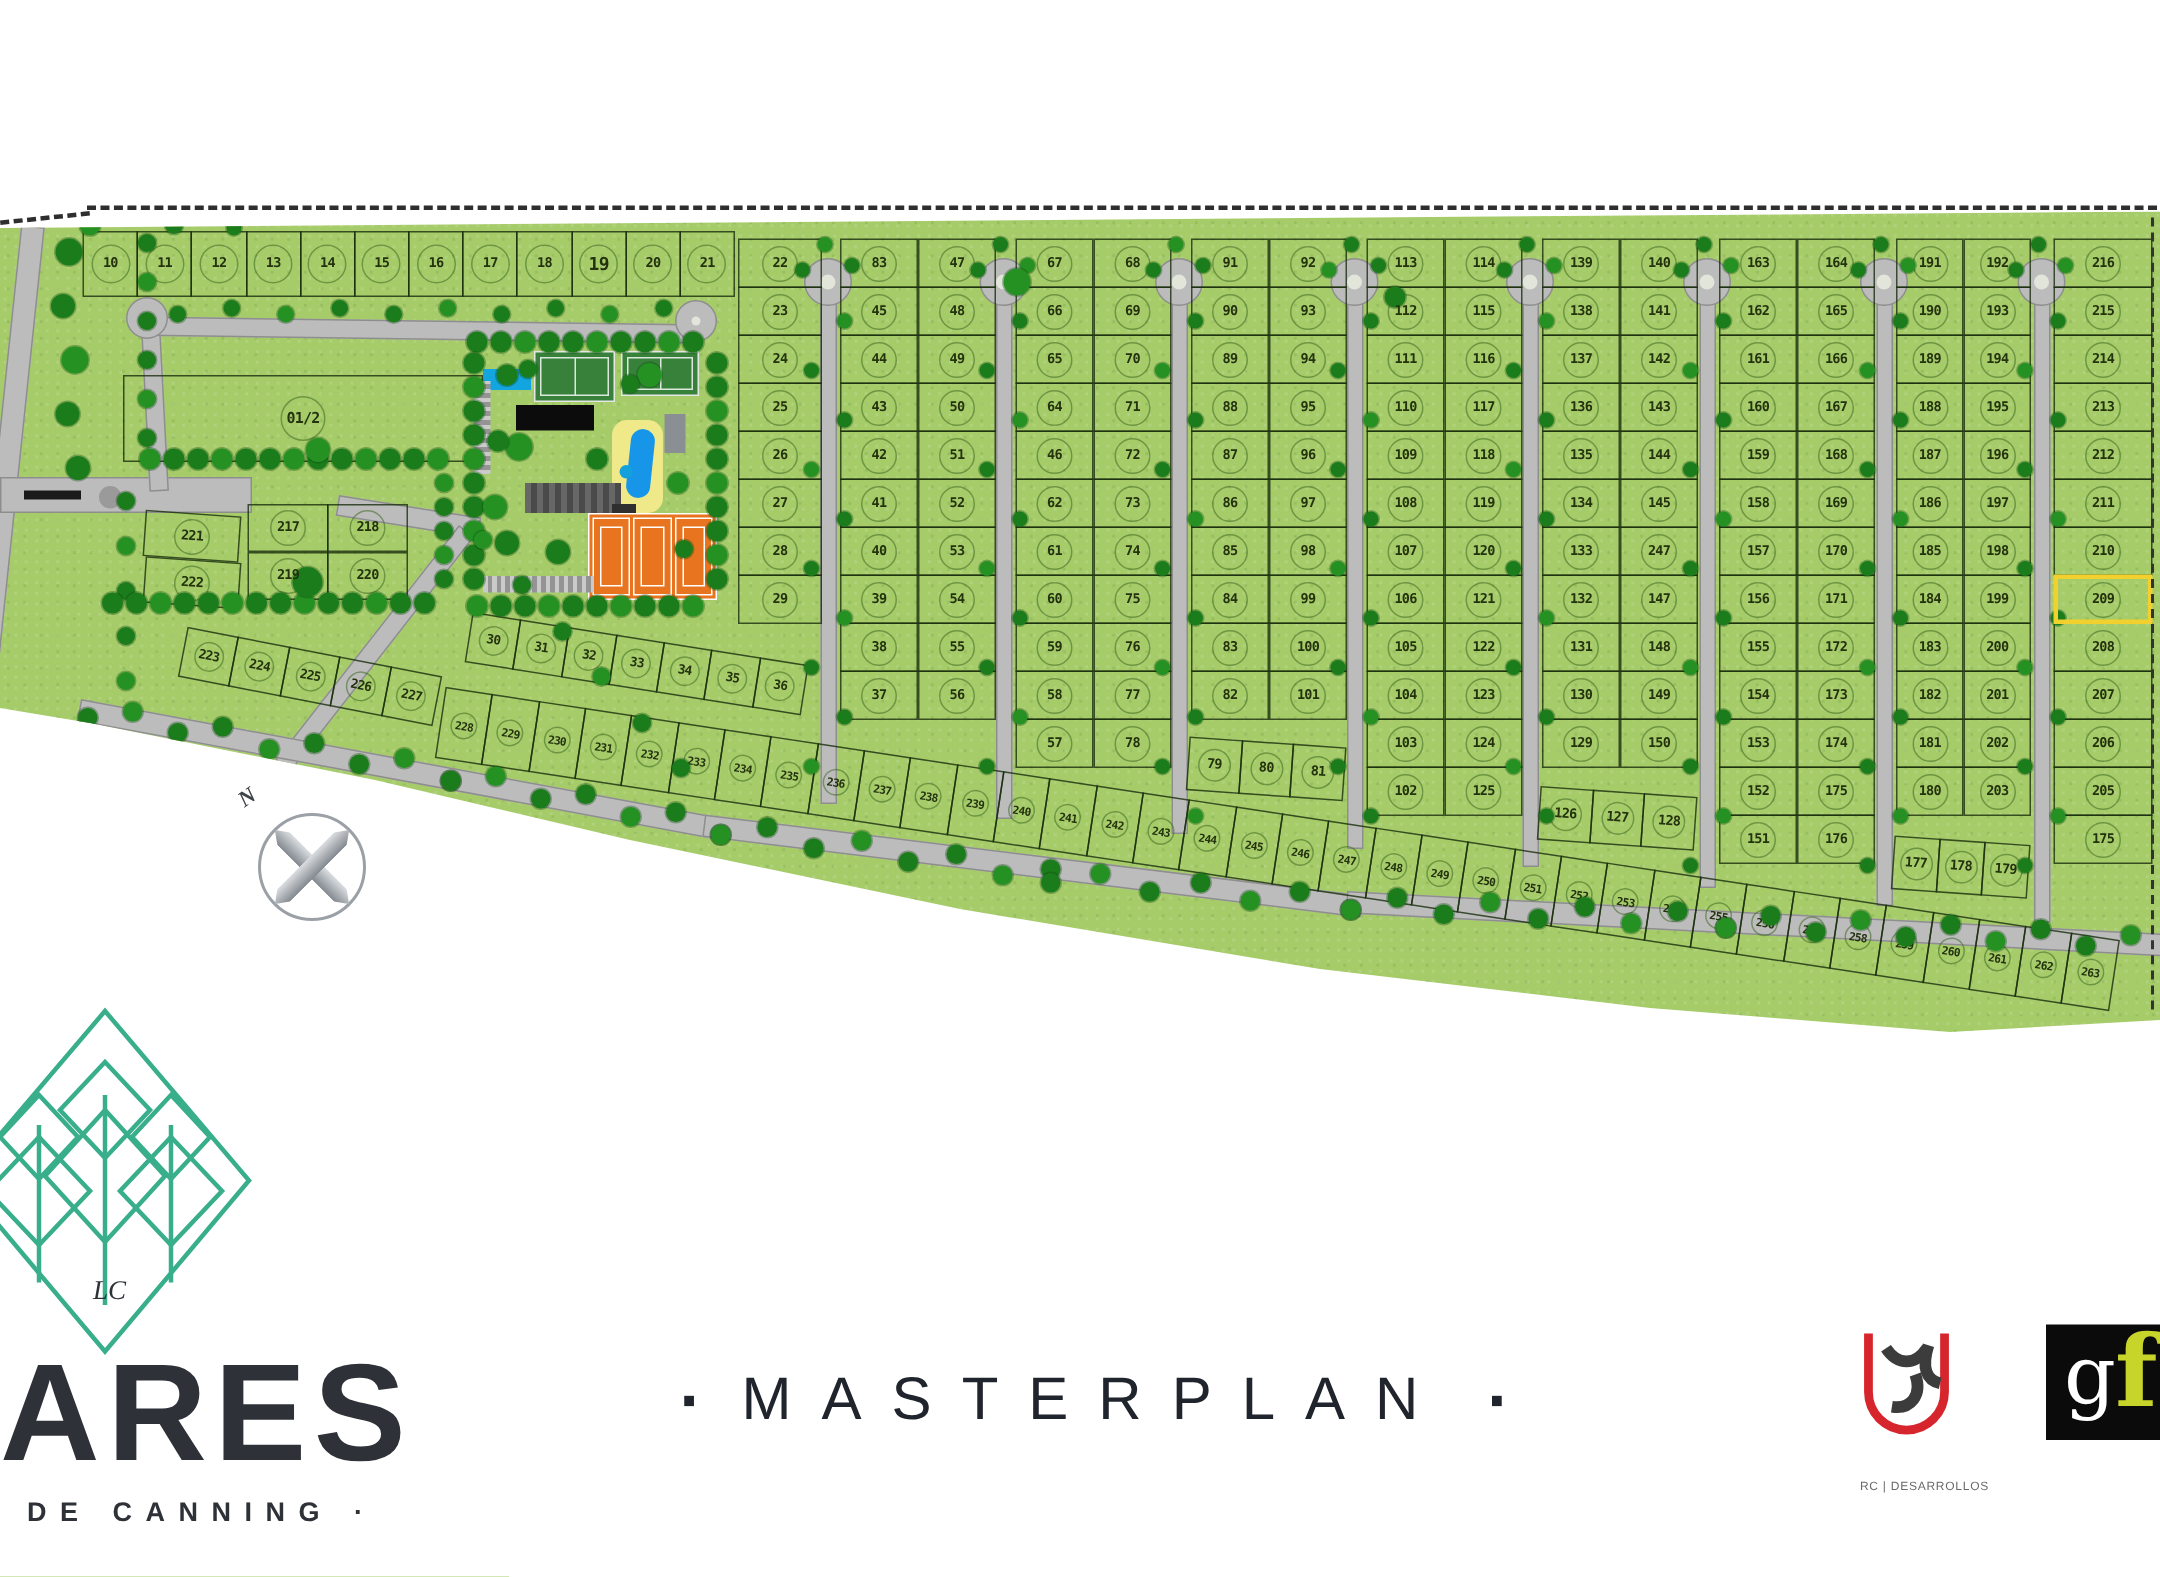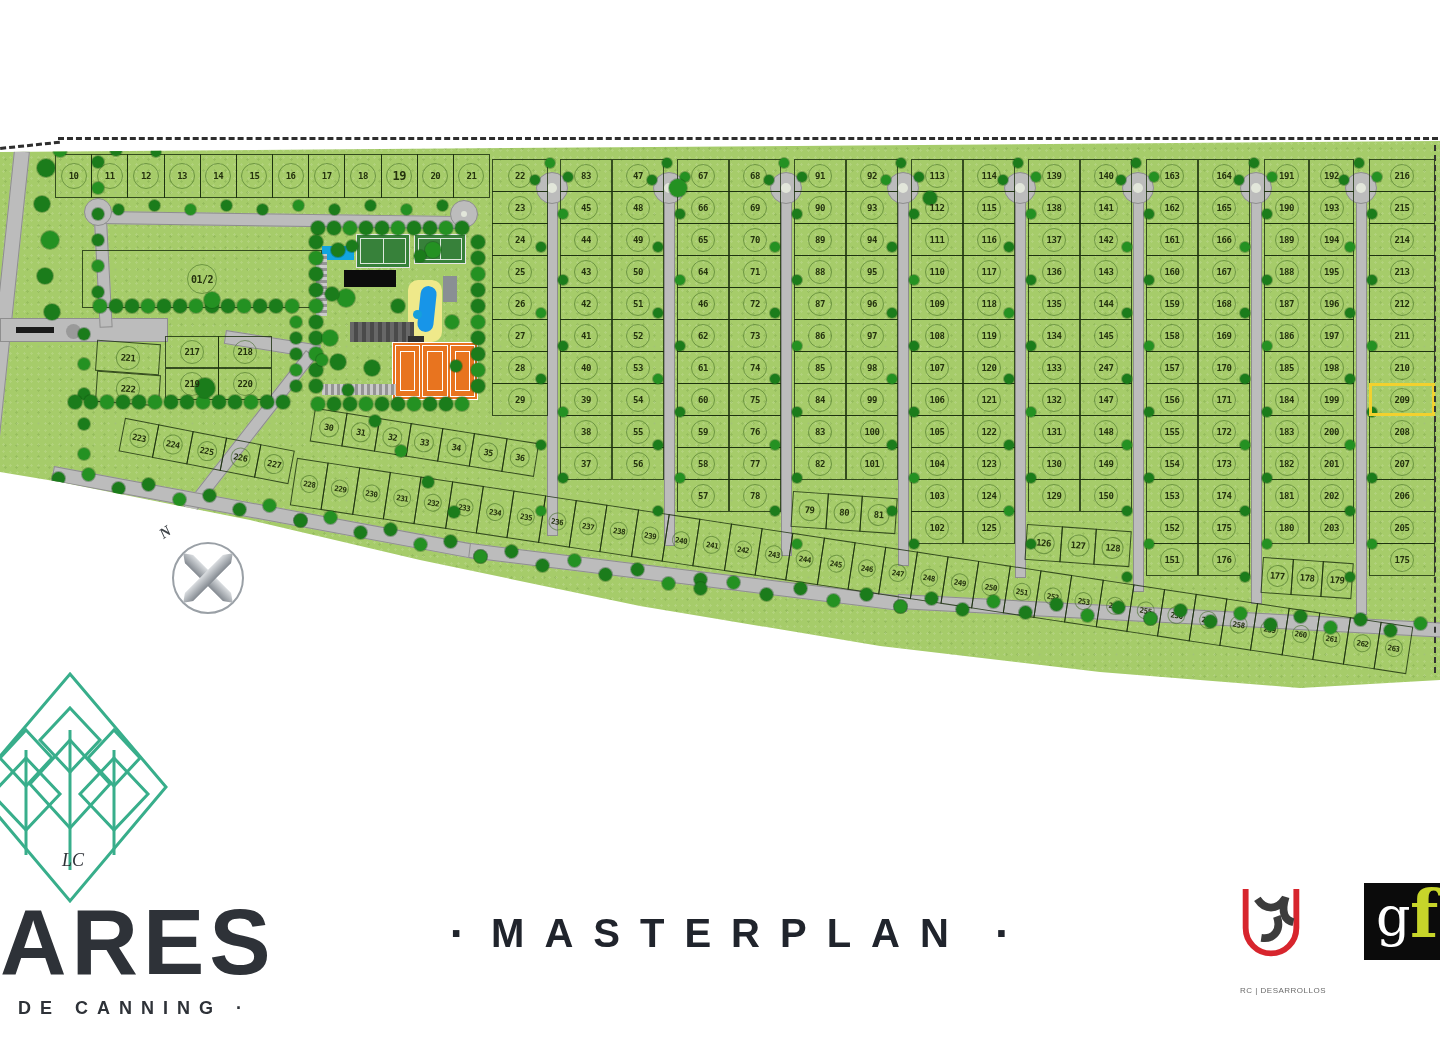--- a/index.html
+++ b/index.html
@@ -52,21 +52,21 @@
   #compass .ring{position:absolute;left:14px;top:20px;width:72px;height:72px;border-radius:50%;
                  border:2px solid #9aa0a6;box-sizing:border-box;}
   #compass .blade{position:absolute;left:15px;top:50px;width:70px;height:12px;
       background:linear-gradient(180deg,#dcdfe2,#82888f);
       clip-path:polygon(0 50%,12% 0,88% 0,100% 50%,88% 100%,12% 100%);}
   #compass .n{position:absolute;left:2px;top:2px;font:italic bold 15px "Liberation Serif",serif;
               color:#3f4449;transform:rotate(-35deg);}
   
   #mp{position:absolute;left:420px;top:906px;width:620px;display:flex;align-items:center;
       justify-content:center;gap:26px;color:var(--ink);}
-  #mp .t{font-size:40px;font-weight:bold;letter-spacing:20px;}
+  #mp .t{font-size:40px;font-weight:normal;letter-spacing:20px;}
   #mp .d{font-size:46px;font-weight:bold;}
   
   #brand{position:absolute;left:0;top:660px;width:320px;height:380px;}
   #brand svg{position:absolute;left:-30px;top:10px;}
   #brand .nm{position:absolute;left:0px;top:230px;font-size:92px;font-weight:bold;
              letter-spacing:5px;color:#2e3238;}
   #brand .sub{position:absolute;left:18px;top:338px;font-size:18px;font-weight:bold;
               letter-spacing:9px;color:#2e3238;}
   
   #rc{position:absolute;left:1232px;top:880px;width:150px;height:120px;}

